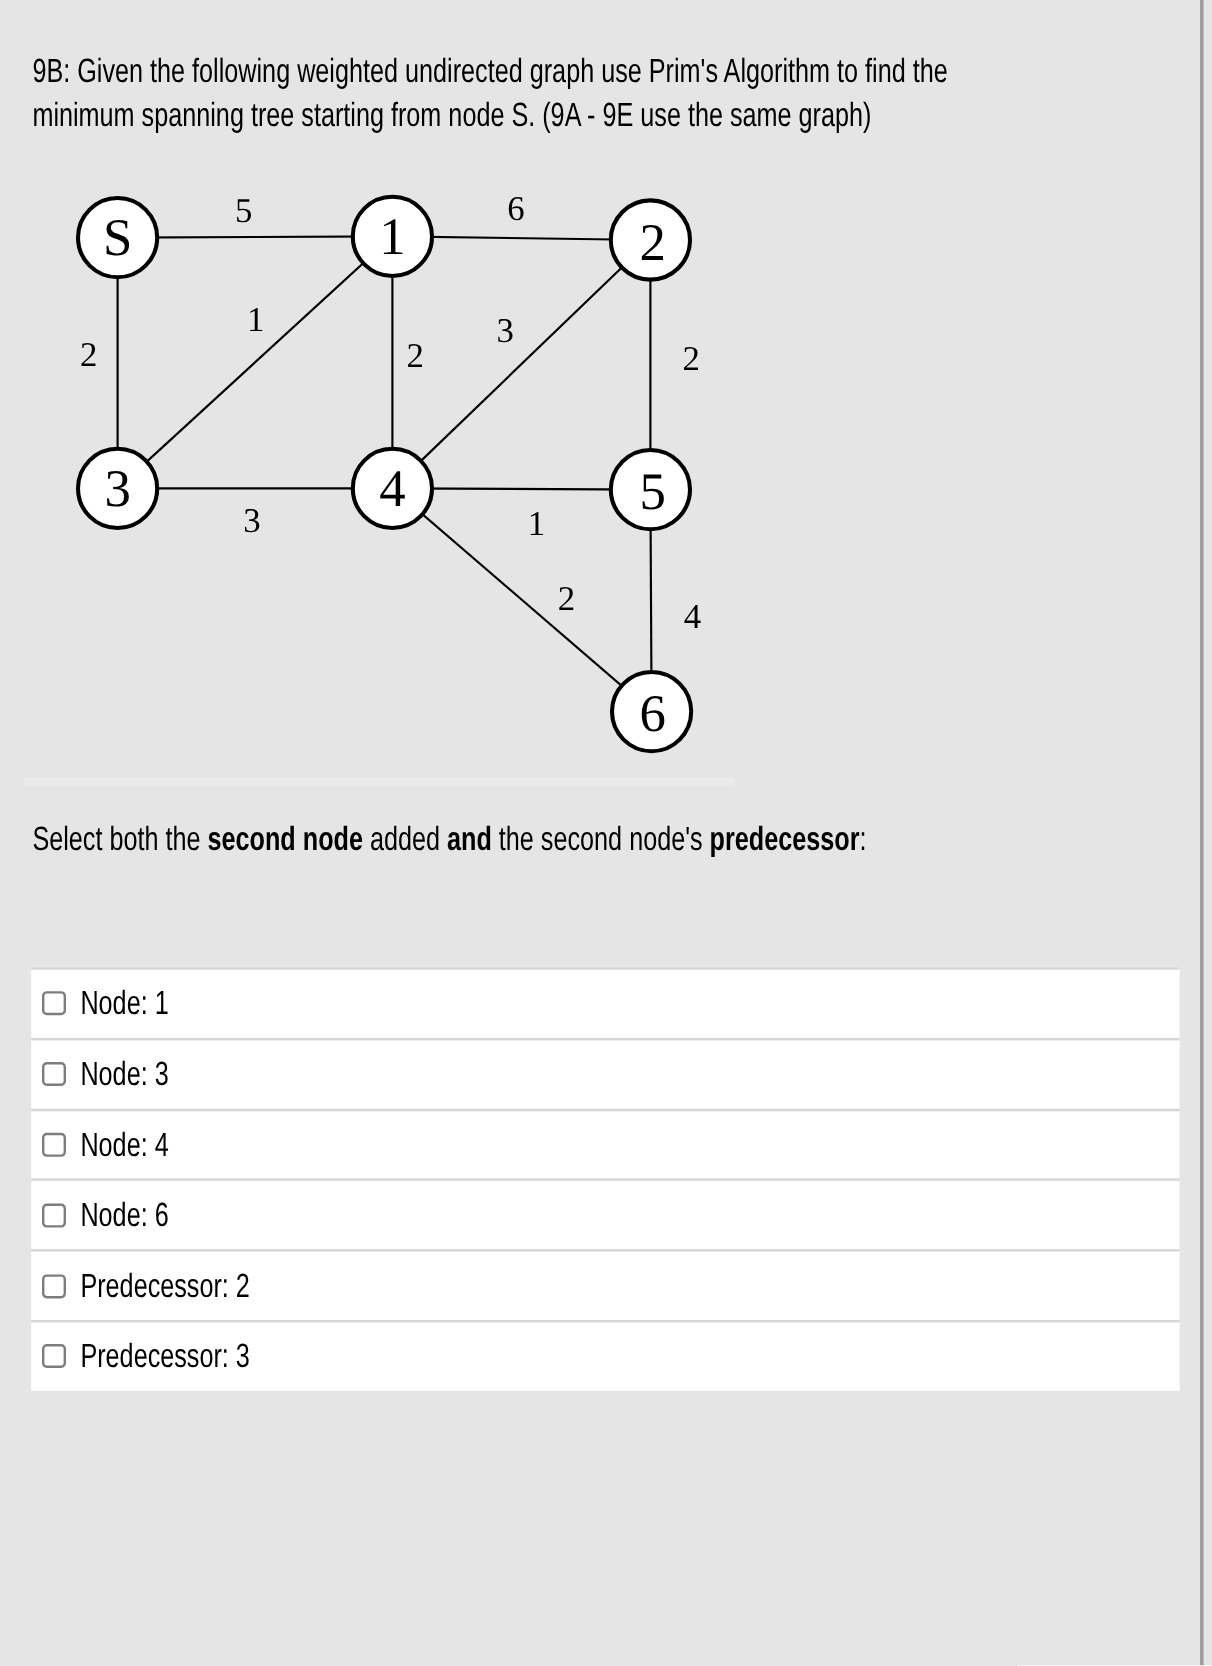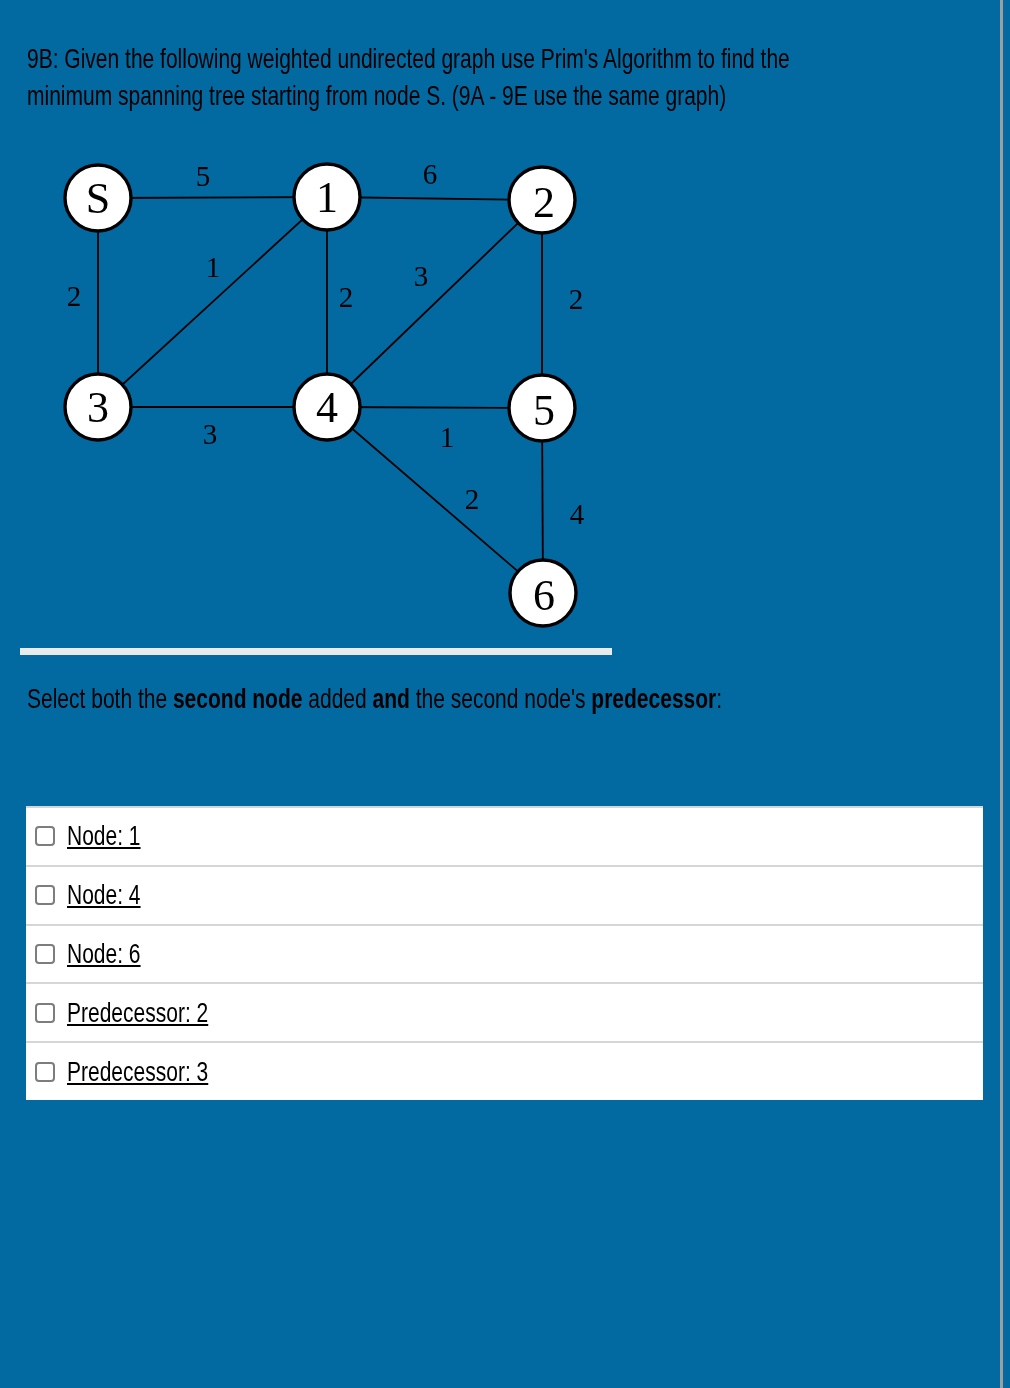--- a/index.html
+++ b/index.html
@@ -1,21 +1,21 @@
 <!DOCTYPE html>
 <html><head>
 <meta charset="utf-8">
 <style>
   * { margin: 0; padding: 0; box-sizing: border-box; }
   html,body { background: #fff; }
   #root {
     position: relative;
     width: 1010px;
     height: 1388px;
-    background: #0369a1;
+    background: #e5e5e5;
     overflow: hidden;
     font-family: "Liberation Sans", sans-serif;
     color: #000;
   }
   .qline {
     position: absolute;
     left: 27px;
     width: 1250px;
     font-size: 28px;
     line-height: 34px;
@@ -65,21 +65,20 @@
     top: 806px;
     width: 957px;
   }
   .option-row {
     height: 58.8px;
     border-top: 2px solid #d6d6d6;
     display: flex;
     align-items: center;
     background: #fff;
     cursor: pointer;
-    text-decoration: underline;
   }
   .option-row input[type="checkbox"] {
     appearance: none;
     -webkit-appearance: none;
     width: 20px;
     height: 20px;
     margin-left: 9px;
     border: 2px solid #7d7d7d;
     border-radius: 4px;
     background: #fff;
@@ -160,20 +159,24 @@
 
   <div id="select-prompt"><span>Select both the </span><span class="b">second node</span><span> added </span><span class="b">and</span><span> the second node's </span><span class="b">predecessor</span><span>:</span></div>
 
   <div id="options-list">
     <label class="option-row">
       <input type="checkbox" style="">
       <span class="option-label">Node: 1</span>
     </label>
     <label class="option-row">
       <input type="checkbox" style="">
+      <span class="option-label">Node: 3</span>
+    </label>
+    <label class="option-row">
+      <input type="checkbox" style="">
       <span class="option-label">Node: 4</span>
     </label>
     <label class="option-row">
       <input type="checkbox" style="">
       <span class="option-label">Node: 6</span>
     </label>
     <label class="option-row">
       <input type="checkbox" style="">
       <span class="option-label">Predecessor: 2</span>
     </label>

